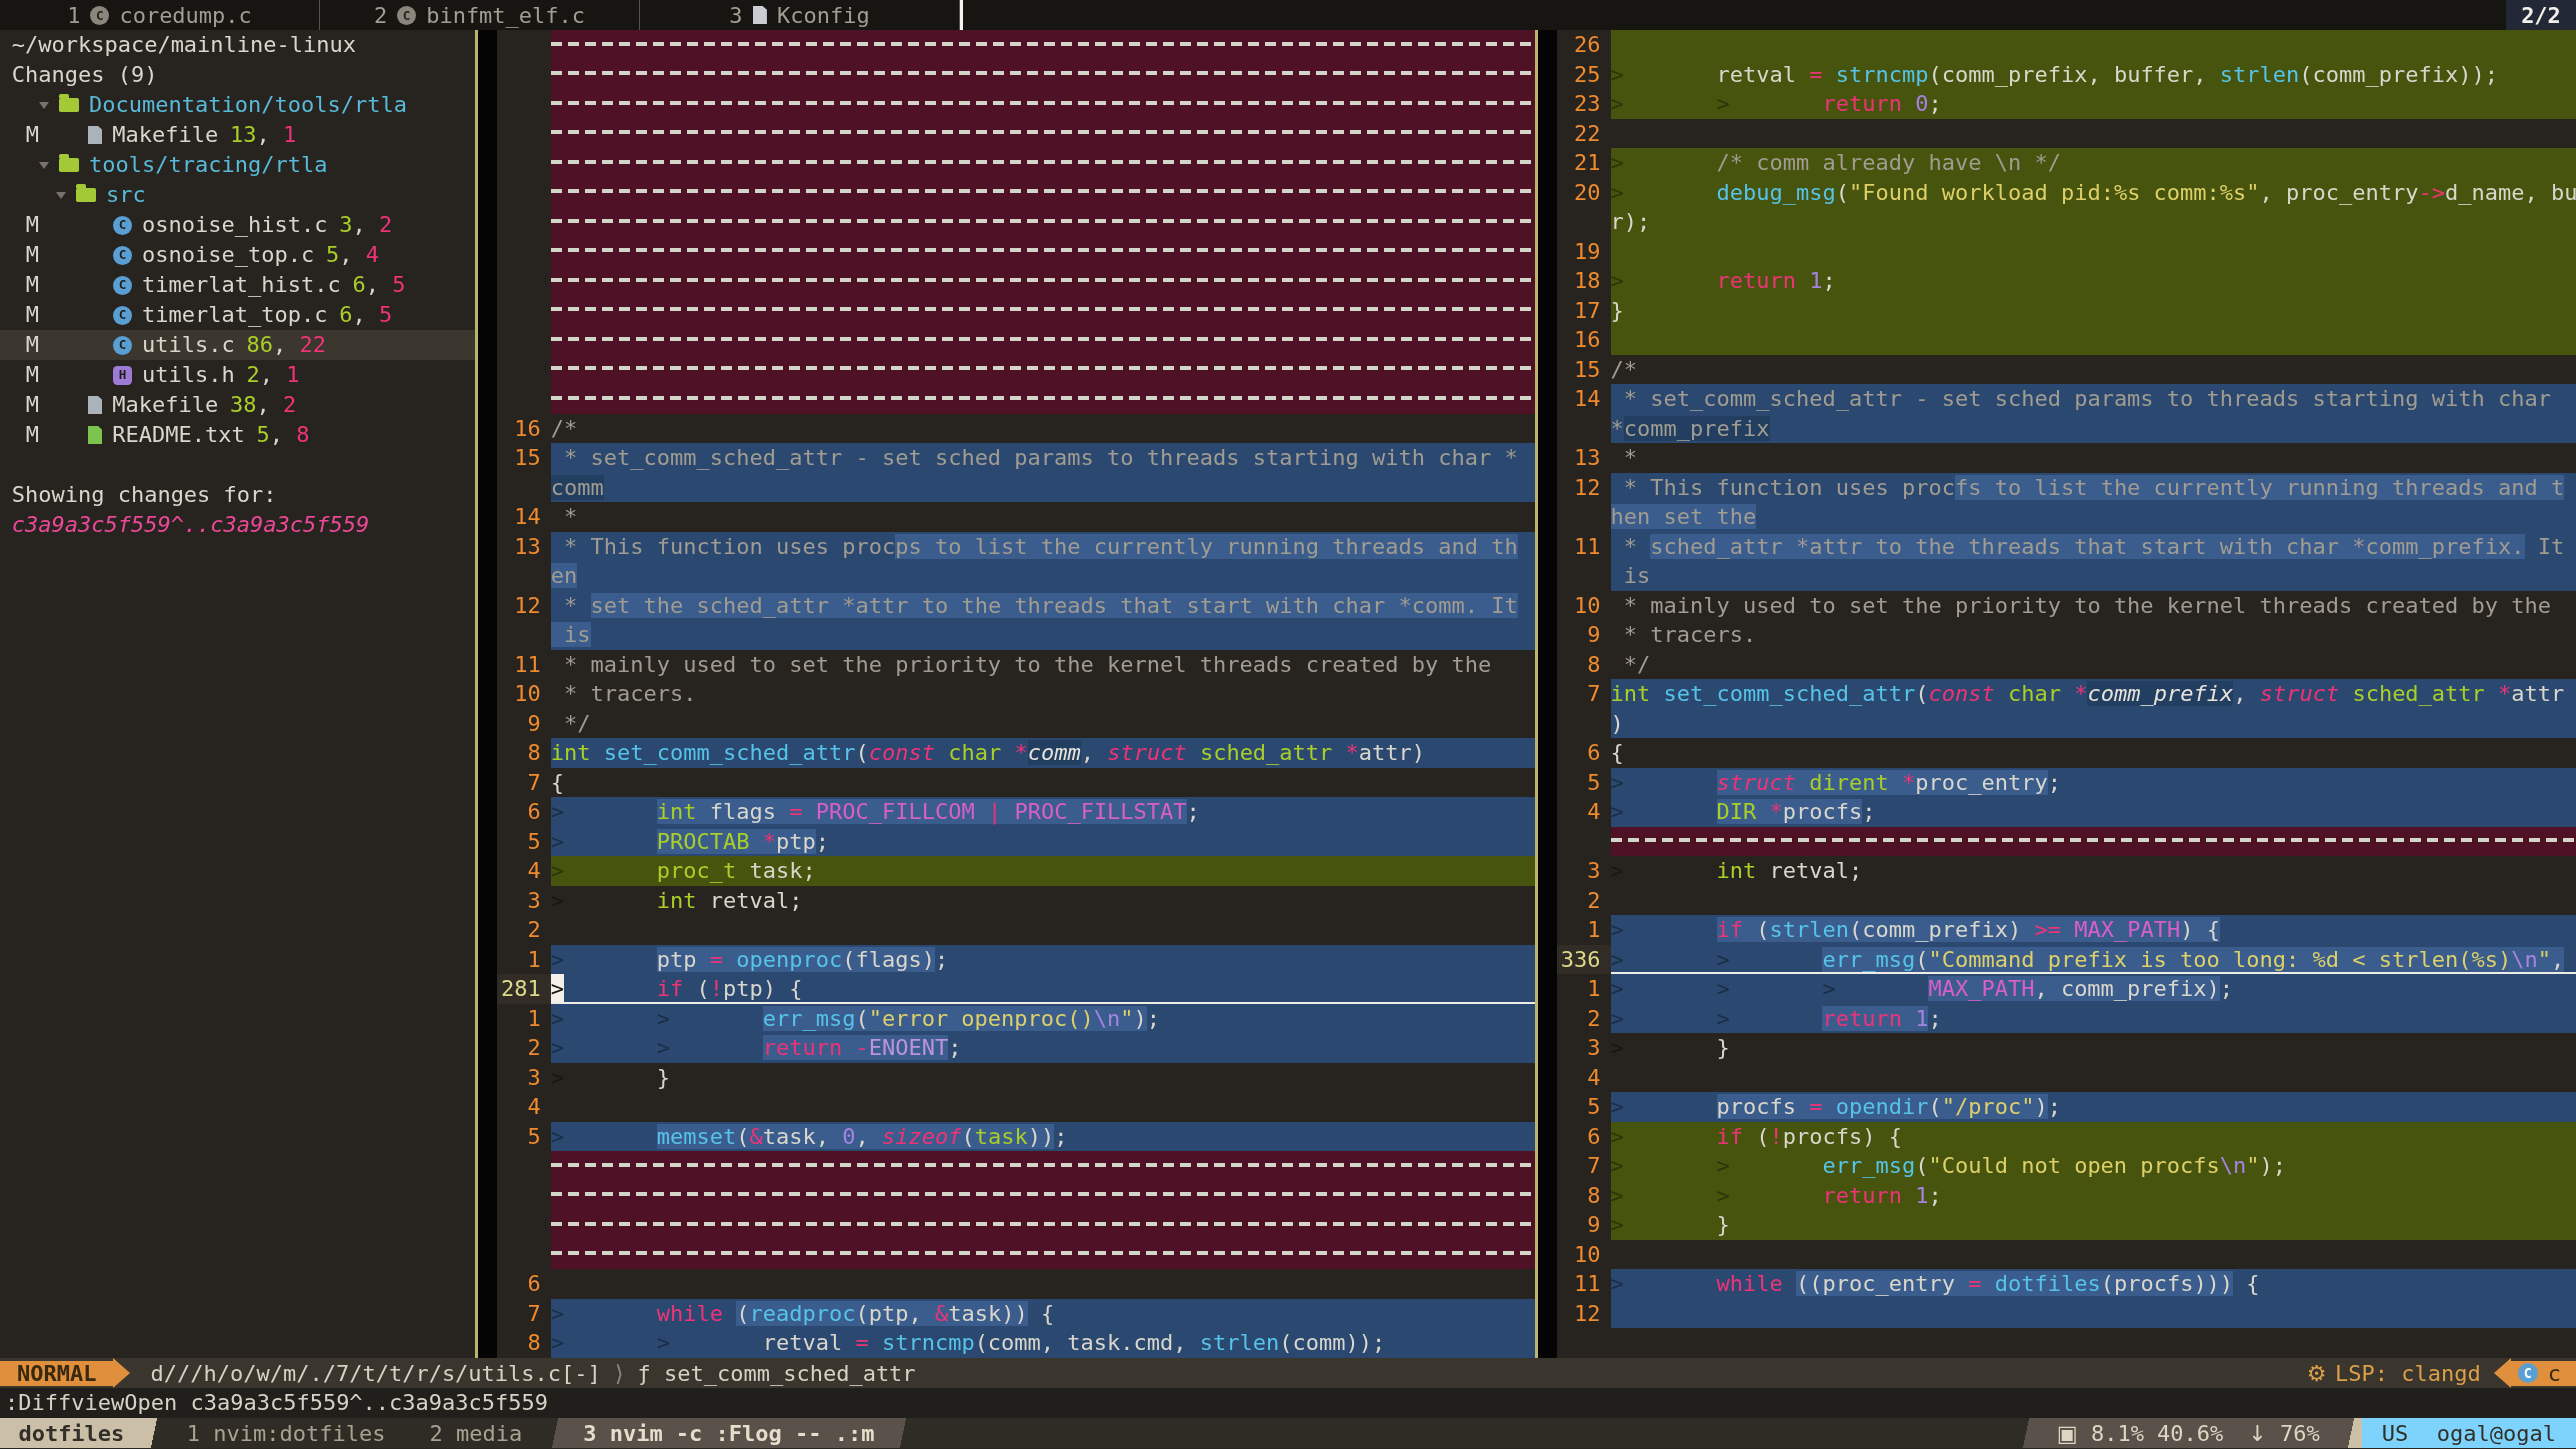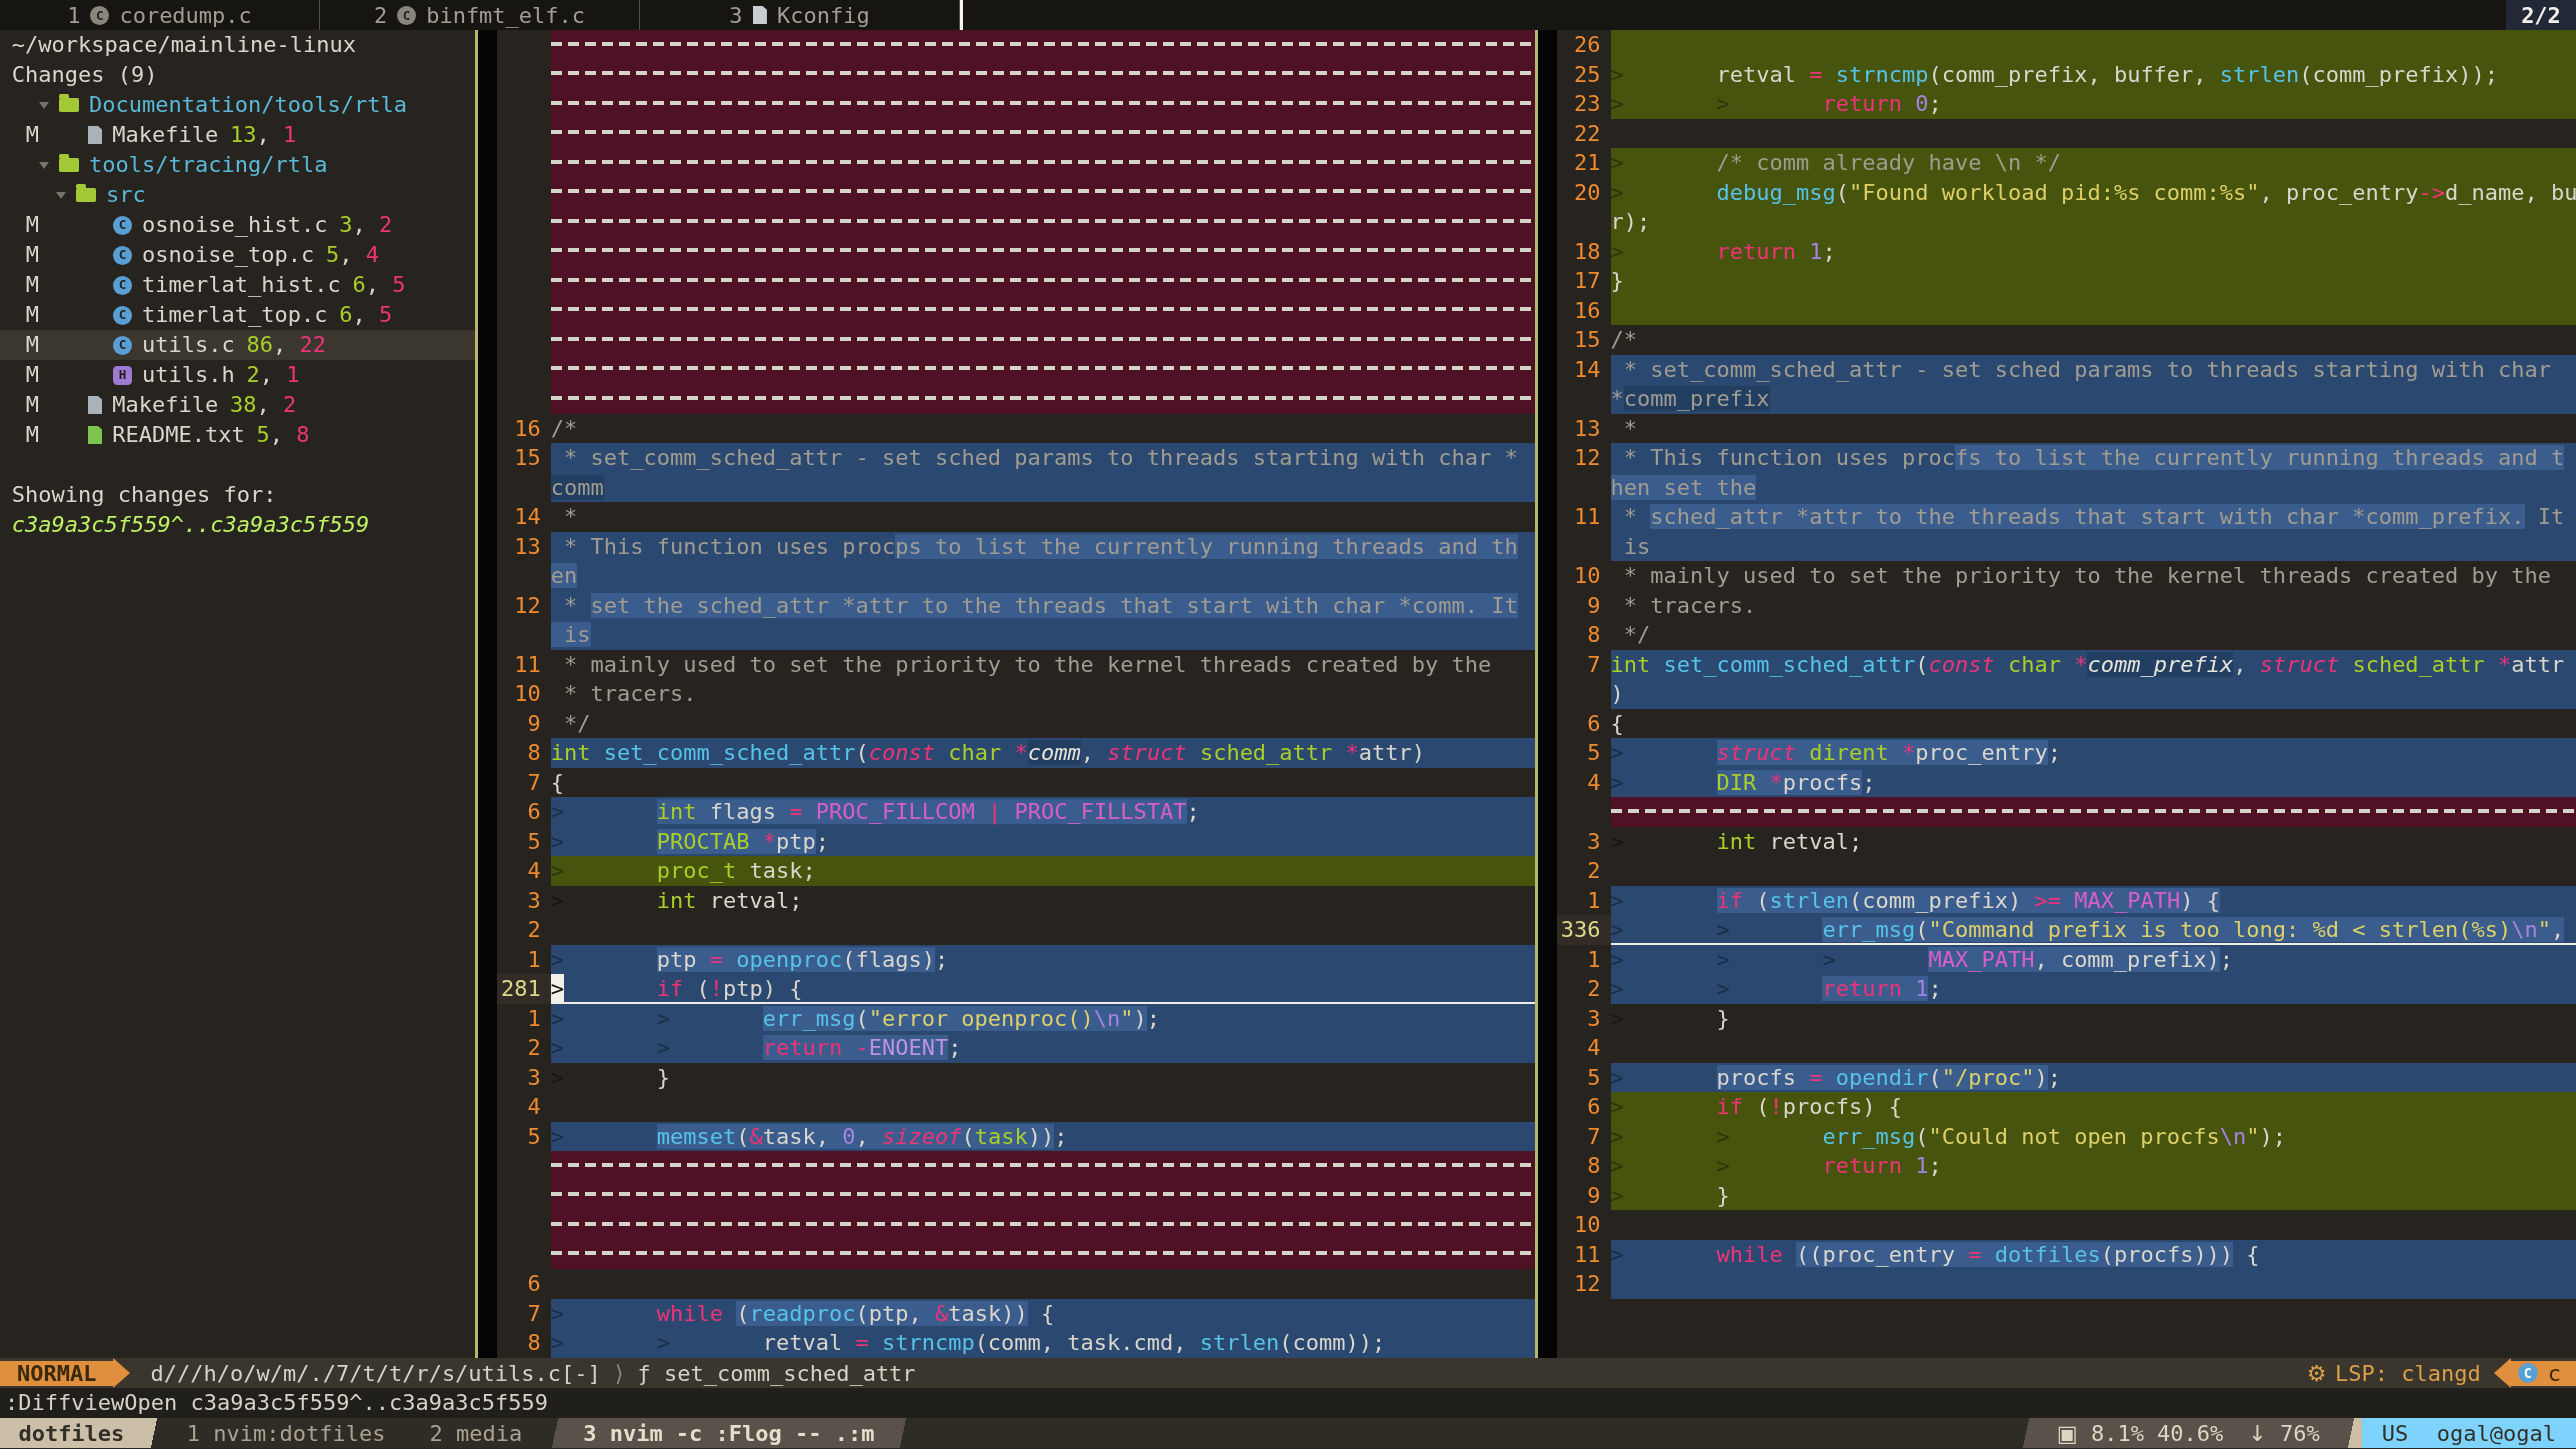--- a/index.html
+++ b/index.html
@@ -35,21 +35,21 @@
   .i-doc,.i-readme{width:14.3px;height:18.4px;clip-path:polygon(0 0,68% 0,100% 22%,100% 100%,0 100%);}
   .i-doc{background:#aab2ba;}
   .i-readme{background:#7cc44e;}
   .sb-label{color:#d9d6cc;}
   .sb-label.dirname{color:#58b9d8;}
   .cnt-add{color:#a9ce28;margin-left:11.7px;}
   .cnt-sep{color:#d9d6cc;}
   .cnt-del{color:#ee3377;}
   .sb-gap{height:30px;}
   .sb-foot{height:30px;line-height:30px;padding-left:11.7px;color:#d9d6cc;}
-  .sb-hash{height:30px;line-height:30px;padding-left:11.7px;color:#bef264;font-style:italic;}
+  .sb-hash{height:30px;line-height:30px;padding-left:11.7px;color:#ec4899;font-style:italic;}
 
   
   .pane{overflow:hidden;background:#272420;}
   .pane-mid{width:1038px;flex:none;}
   .pane-right{flex:1;}
   .row{height:29.5px;line-height:29.5px;display:flex;}
   .ln{width:54px;flex:none;text-align:right;padding-right:10px;color:#ef8a2e;}
   .lc{flex:1;white-space:pre;overflow:hidden;}
   .b-chg{background:#2b4970;}
   .b-add{background:#47540d;}
@@ -370,20 +370,24 @@
           <div class="ln">21</div>
           <div class="lc b-add"><span class="sg-w">&gt;</span><span class="sg-c">/* comm already have \n */</span></div>
         </div>
         <div class="row">
           <div class="ln">20</div>
           <div class="lc b-add"><span class="sg-w">&gt;</span><span class="sg-f">debug_msg</span><span class="sg-p">(</span><span class="sg-s">"Found workload pid:%s comm:%s"</span><span class="sg-p">, proc_entry</span><span class="sg-k">-&gt;</span><span class="sg-p">d_name, buffe</span></div>
         </div>
         <div class="row">
           <div class="ln"></div>
           <div class="lc b-add"><span class="sg-p">r);</span></div>
+        </div>
+        <div class="row">
+          <div class="ln">19</div>
+          <div class="lc b-add"></div>
         </div>
         <div class="row">
           <div class="ln">18</div>
           <div class="lc b-add"><span class="sg-w">&gt;</span><span class="sg-k">return</span><span class="sg-p"> </span><span class="sg-n">1</span><span class="sg-p">;</span></div>
         </div>
         <div class="row">
           <div class="ln">17</div>
           <div class="lc b-add"><span class="sg-p">}</span></div>
         </div>
         <div class="row">

